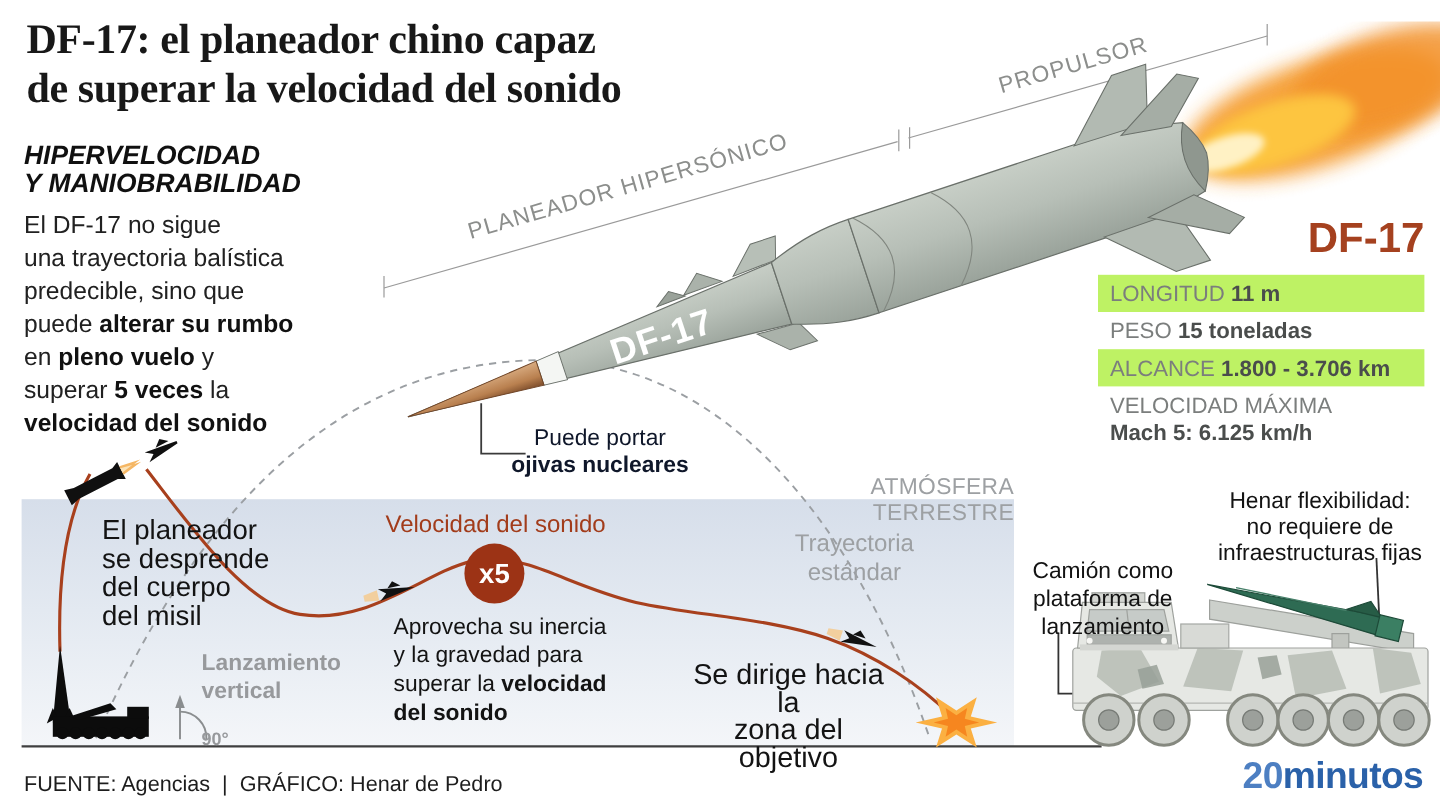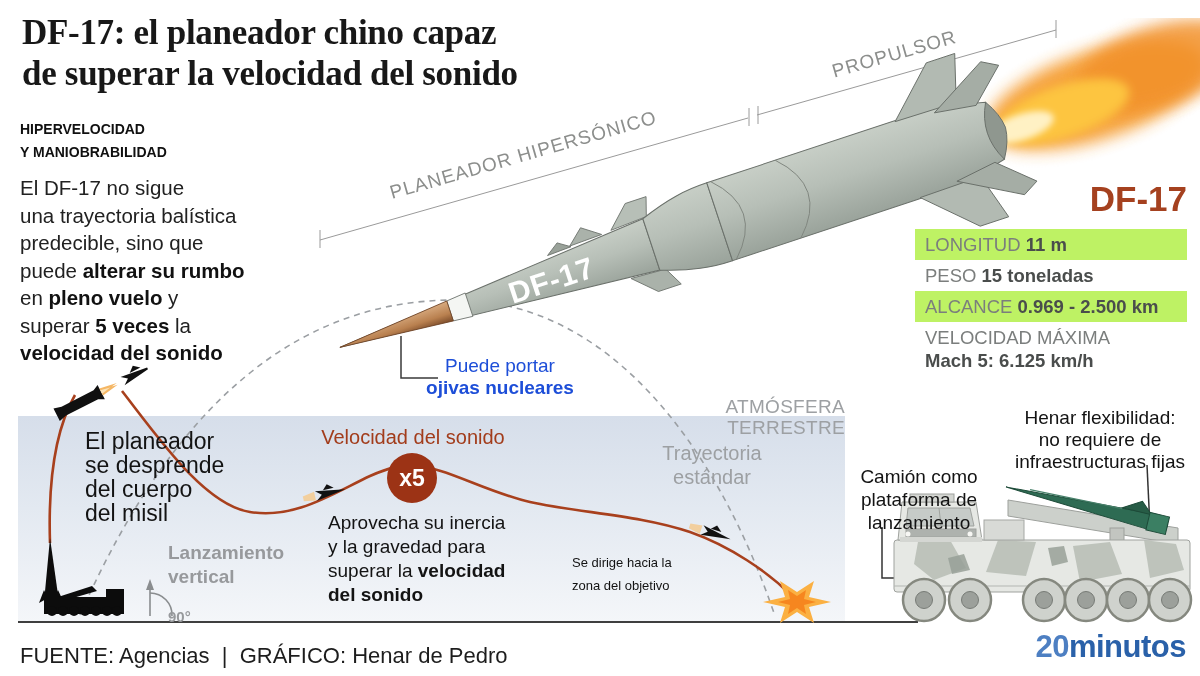--- a/index.html
+++ b/index.html
@@ -4,46 +4,46 @@
 <style>
   html,body{margin:0;padding:0;background:#fff;}
   .stage{position:relative;width:1200px;height:676px;background:#ffffff;overflow:hidden;
          font-family:"Liberation Sans", sans-serif;color:#1a1a1a;}
   .abs{position:absolute;}
   .ln{display:block;}
   
   .title{left:22px;top:12px;font-family:"Liberation Serif", serif;font-weight:bold;
          font-size:35px;line-height:41px;letter-spacing:-0.3px;color:#181818;}
   
-  .intro-head{left:20px;top:118px;font-weight:bold;font-size:14px;line-height:23px;color:#101010;}
+  .intro-head{left:20px;top:118px;font-weight:bold;font-size:22px;line-height:23px;color:#101010;font-style:italic;}
   .intro-p{left:20px;top:174px;font-size:20.5px;line-height:27.5px;color:#212121;width:290px;}
   .intro-p b{color:#111;}
   
-  .warhead-note{left:418px;top:355px;width:164px;text-align:center;font-size:19px;line-height:22px;color:#1d4ed8;}
+  .warhead-note{left:418px;top:355px;width:164px;text-align:center;font-size:19px;line-height:22px;color:#0f172a;}
   
   .df17-red{left:915px;top:179px;width:272px;text-align:right;font-weight:bold;font-size:35px;color:#a5411f;}
   .specs{left:915px;top:229px;width:272px;font-size:18.5px;line-height:23px;}
   .spec-row{padding:4px 10px;color:#7b7e7d;}
   .spec-row.alt{background:#bef264;}
   .spec-row b{color:#4a4d4c;}
   .spec-row.two b{display:block;}
   
   .atmosphere{left:688px;top:372px;width:157px;text-align:right;font-size:19px;line-height:21px;
               color:#9da0a3;letter-spacing:0.3px;margin-top:24px;}
   .sep-label{left:85px;top:429px;font-size:23px;line-height:24px;color:#131313;}
   .launch-label{left:168px;top:541px;font-size:19px;line-height:24px;font-weight:bold;color:#97999c;}
   .angle-label{left:168px;top:608px;font-size:15px;font-weight:bold;color:#97999c;}
   .sound-label{left:302px;top:426px;width:222px;text-align:center;font-size:20px;color:#a23c1b;}
   .inertia{left:328px;top:511px;font-size:19px;line-height:24px;color:#131313;}
   .standard{left:642px;top:441px;width:140px;text-align:center;font-size:20px;line-height:24px;color:#9da0a3;}
-  .target{left:572px;top:551px;width:170px;font-size:13px;line-height:23px;color:#131313;}
+  .target{left:572px;top:551px;width:170px;text-align:center;font-size:24px;line-height:23px;color:#131313;}
   .platform-label{left:850px;top:465px;width:138px;text-align:center;font-size:19px;line-height:23px;color:#131313;}
   .flex-label{left:1002px;top:407px;width:196px;text-align:center;font-size:19px;line-height:22px;color:#131313;}
   
-  .credits{left:20px;top:643px;font-size:22px;color:#1d1d1d;}
+  .credits{left:20px;top:643px;font-size:18px;color:#1d1d1d;}
   .logo{right:14px;top:629px;font-size:31px;font-weight:bold;letter-spacing:-0.5px;}
   .logo .p1{color:#4d7fc2;}
   .logo .p2{color:#2a61a9;}
   
   .atmo-box{left:18px;top:416px;width:827px;height:206px;
             background:linear-gradient(180deg,#d6deea 0%,#e3e9f1 45%,#f4f6f9 100%);}
   svg{position:absolute;}
   svg text{font-family:"Liberation Sans", sans-serif;}
 </style>
 </head>
@@ -268,21 +268,21 @@
     <div class="spec-row alt">
       <span>LONGITUD</span>
       <b>11 m</b>
     </div>
     <div class="spec-row">
       <span>PESO</span>
       <b>15 toneladas</b>
     </div>
     <div class="spec-row alt">
       <span>ALCANCE</span>
-      <b>0.969 - 2.500 km</b>
+      <b>1.800 - 3.706 km</b>
     </div>
     <div class="spec-row two">
       <span>VELOCIDAD MÁXIMA</span>
       <b>Mach 5: 6.125 km/h</b>
     </div>
   </div>
 
   <div class="abs atmosphere">
     <span class="ln">ATMÓSFERA</span>
     <span class="ln">TERRESTRE</span>

